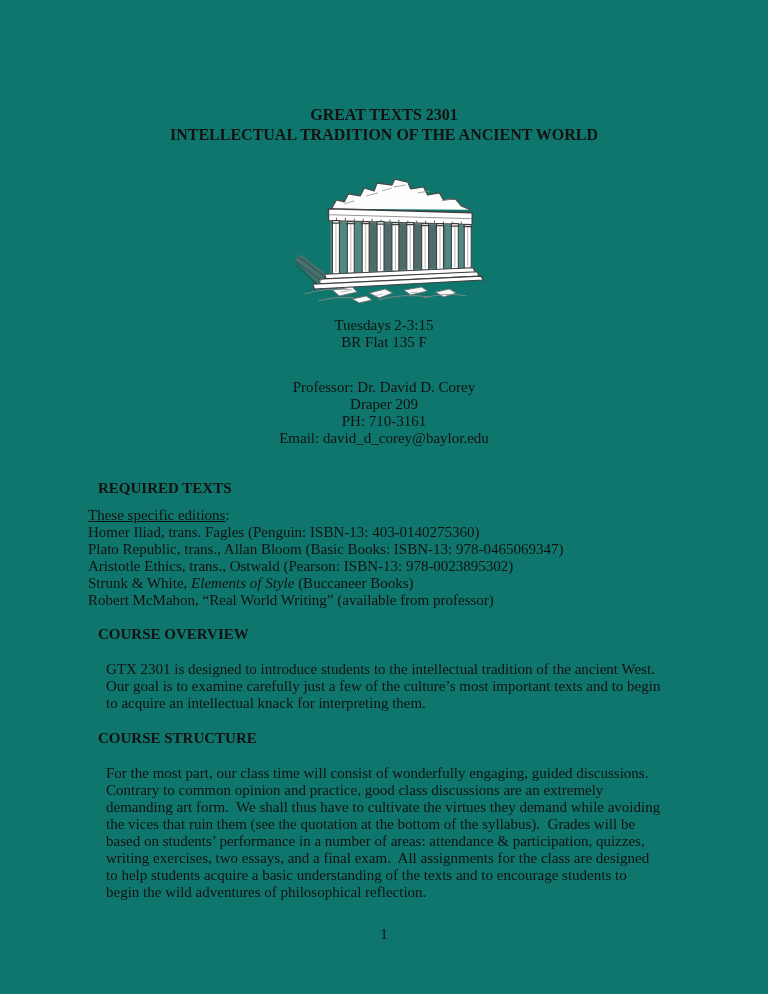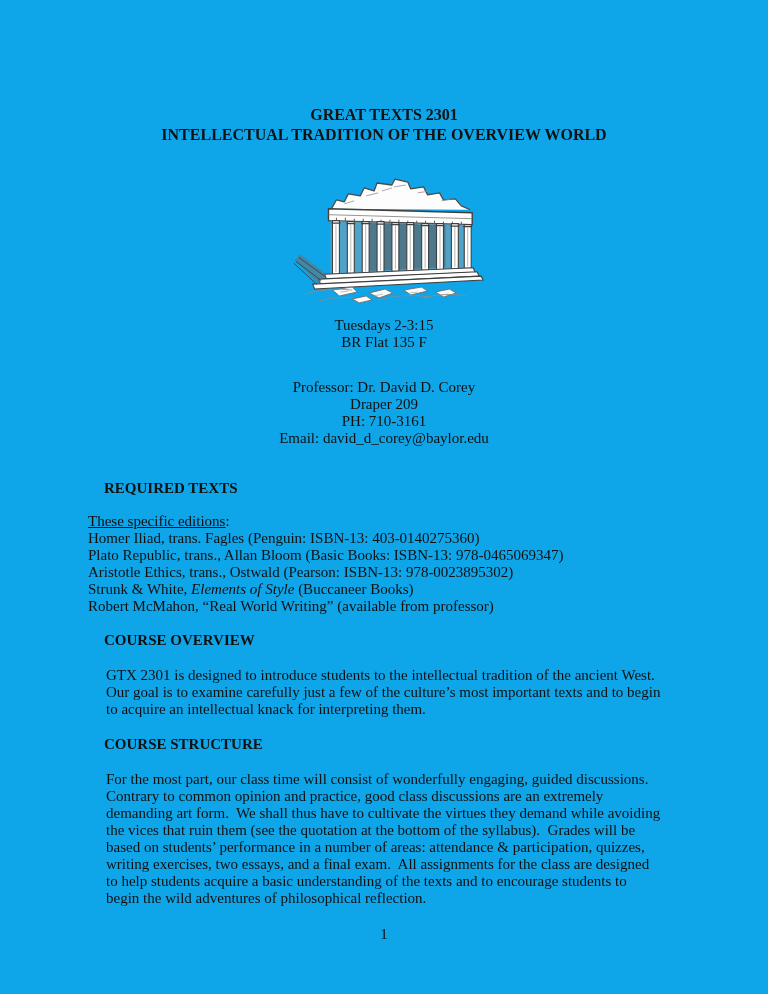--- a/index.html
+++ b/index.html
@@ -1,21 +1,21 @@
 <!DOCTYPE html>
 <html><head>
 <meta charset="utf-8">
 <style>
   html, body { margin: 0; padding: 0; background: #ffffff; }
   .page {
     position: relative;
     width: 768px;
     height: 994px;
     margin: 0 auto;
-    background: #0ea5e9;
+    background: #0f766e;
     box-sizing: border-box;
     padding: 105px 88px 0 88px;
     font-family: "Liberation Serif", "DejaVu Serif", serif;
     font-size: 15px;
     line-height: 17px;
     color: #111111;
     overflow: hidden;
   }
   .title-block {
     text-align: center;
@@ -28,21 +28,21 @@
     width: 218px;
     height: 139px;
   }
   .illustration svg { display: block; }
   .center-block { text-align: center; }
   .schedule-block { margin-top: 9px; }
   .contact-block { margin-top: 28px; }
   .section { margin-top: 17px; }
   .section.first-section { margin-top: 33px; }
   .section-heading {
-    margin: 16px;
+    margin: 10px;
     font-size: 15px;
     line-height: 17px;
     font-weight: bold;
   }
   .subheading-underline { text-decoration: underline; }
   .body-paragraph {
     margin: 18px;
     white-space: pre-wrap;
   }
   .book-line { line-height: 17px; }
@@ -56,21 +56,21 @@
     line-height: 17px;
   }
 </style>
 </head>
 <body>
 
 <div class="page">
 
   <header class="title-block">
     <div>GREAT TEXTS 2301</div>
-    <div>INTELLECTUAL TRADITION OF THE OVERVIEW WORLD</div>
+    <div>INTELLECTUAL TRADITION OF THE ANCIENT WORLD</div>
   </header>
 
   <figure class="illustration">
     <svg viewBox="0 0 220 140" width="218" height="139">
 
       <path d="M57 40 L62 31 L70 33 L74 25 L86 27 L90 19 L100 22 L103 14 L118 16 L121 10 L134 13 L137 20 L150 18 L154 26 L166 24 L170 31 L182 30 L188 37 L197 41" fill="#fdfdfd" stroke="#4a4a4a" stroke-width="1.3" stroke-linejoin="round"></path>
       <path d="M70 35 l10 -3 M92 27 l12 -3 M120 18 l12 -2 M144 24 l12 -2 M168 32 l10 -2 M108 22 l10 -3" stroke="#8f8f8f" stroke-width="0.8" fill="none"></path>
 
       <polygon points="54,40 199,44 199,56 54,52" fill="#ffffff" stroke="#3f3f3f" stroke-width="1.4"></polygon>
       <line x1="54" y1="46" x2="199" y2="50" stroke="#7a7a7a" stroke-width="0.8"></line>

